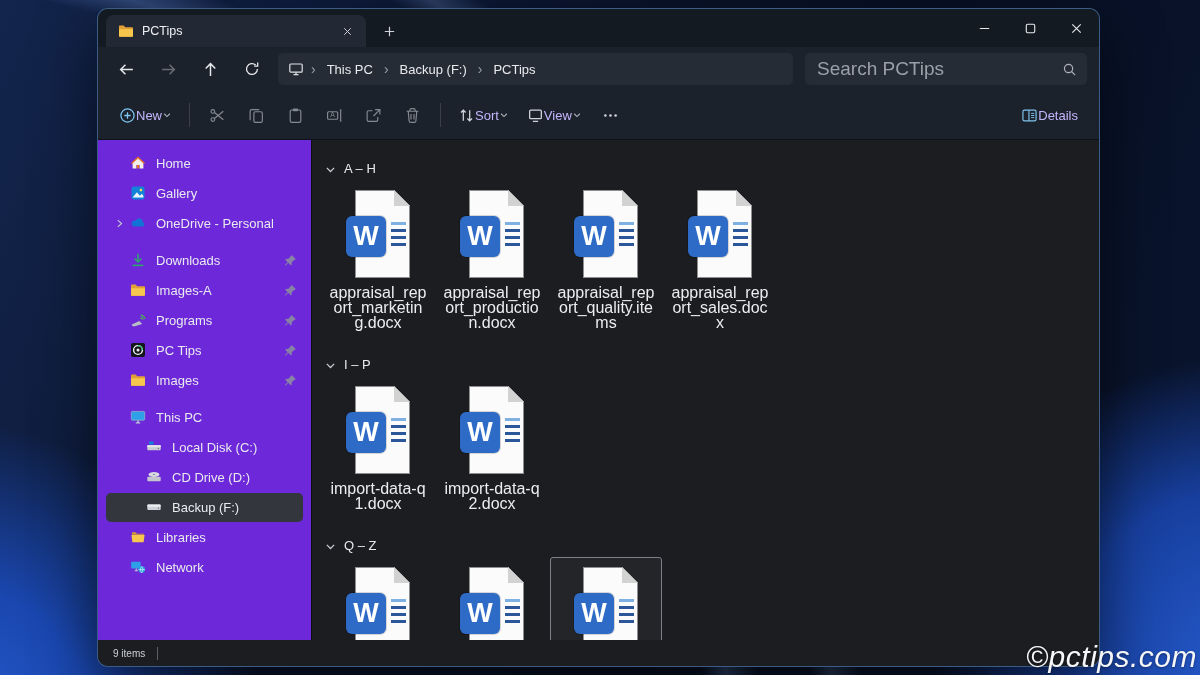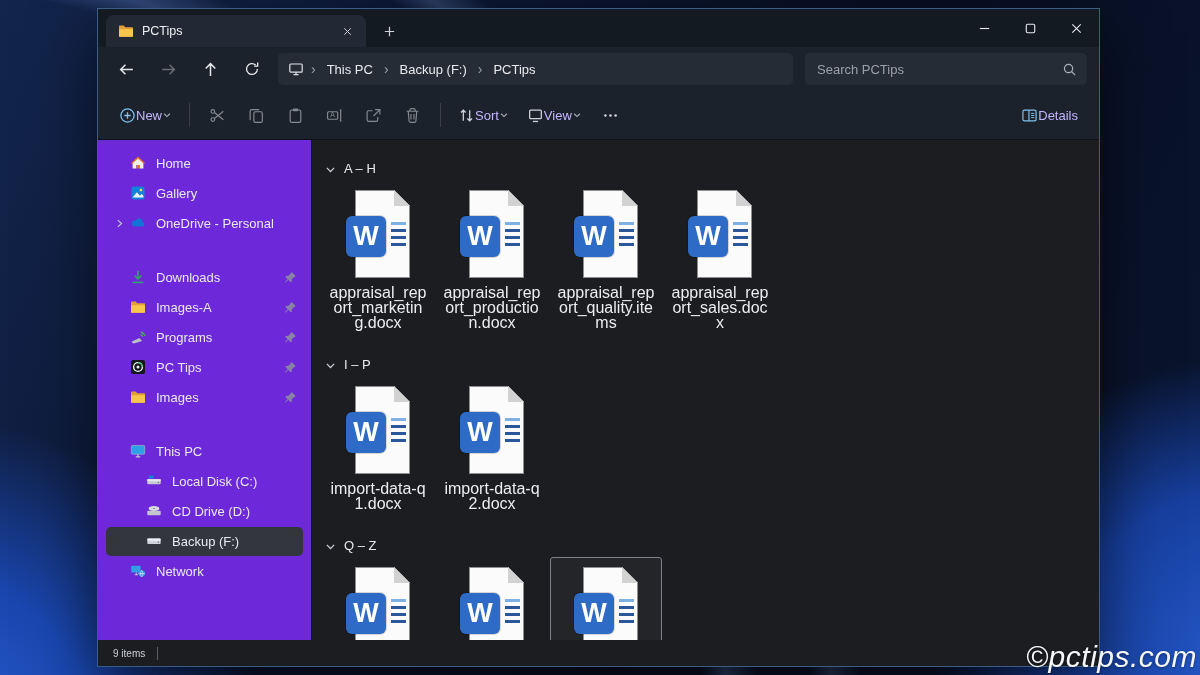--- a/index.html
+++ b/index.html
@@ -8,59 +8,59 @@
     position:relative;
     background:
       radial-gradient(420px 420px at 103% 98%, #2458c8 0%, #173f9e 40%, rgba(10,25,60,0) 72%),
       radial-gradient(300px 300px at 96% 118%, #2f6ae0 0%, rgba(20,50,120,0) 70%),
       radial-gradient(500px 500px at -6% 112%, #2a62d6 0%, #1a47b0 35%, rgba(10,25,60,0) 68%),
       radial-gradient(circle at -130px 830px, transparent 54%, rgba(130,175,255,.28) 55.5%, transparent 57.5%),
       radial-gradient(circle at -80px 760px, transparent 60%, rgba(150,190,255,.22) 61.5%, transparent 63.5%),
       linear-gradient(115deg, #13254d 0%, #0a142e 38%, #070f22 60%, #0a1530 100%);
   }
   .window{position:absolute;left:97px;top:8px;width:1001px;height:657px;
-    background:#1b1e22;border:1px solid rgba(86,146,215,.55);border-radius:0;
+    background:#1b1e22;border:1px solid rgba(86,146,215,.55);border-radius:11px;
     box-shadow:0 24px 60px rgba(0,0,0,.55);display:flex;flex-direction:column;overflow:hidden;}
   
   .titlebar{height:38px;background:#141a22;display:flex;align-items:flex-end;flex:none;}
   .tab{display:flex;align-items:center;gap:8px;background:#232934;height:32px;width:240px;
     margin-left:8px;padding:0 8px 0 12px;border-radius:8px 8px 0 0;}
   .tab-title{flex:1;font-size:12.5px;color:#eef0f2;}
   .tab-close,.newtab{width:22px;height:22px;display:flex;align-items:center;justify-content:center;border-radius:4px;}
   .newtab{margin:0 0 5px 12px;}
   .win-controls{margin-left:auto;display:flex;align-self:stretch;}
   .win-btn{width:46px;display:flex;align-items:center;justify-content:center;}
   
   .navbar{height:44px;background:#1c222b;display:flex;align-items:center;padding:0 12px;flex:none;}
   .nav-btn{width:32px;height:32px;display:flex;align-items:center;justify-content:center;border-radius:5px;flex:none;margin-right:10px;}
   .addressbar{flex:1;height:32px;background:#262c36;border-radius:5px;display:flex;align-items:center;
     padding:0 10px;margin-right:12px;min-width:0;}
   .crumb{font-size:13px;color:#e8eaed;padding:3px 4px;border-radius:4px;white-space:nowrap;}
   .crumb-sep{color:#9aa0a8;font-size:14px;padding:0 7px;}
   .searchbox{width:262px;height:32px;background:#262c36;border-radius:5px;display:flex;align-items:center;
     padding:0 10px;flex:none;}
-  .searchbox input{flex:1;background:transparent;border:none;outline:none;color:#cfd4db;font-size:13px;
+  .searchbox input{flex:1;background:transparent;border:none;outline:none;color:#cfd4db;font-size:19px;
     font-family:"Liberation Sans",sans-serif;min-width:0;}
   .searchbox input::placeholder{color:#9aa0a8;}
   
   .cmdbar{height:48px;background:#1c222b;display:flex;align-items:center;padding:0 12px;flex:none;
     border-bottom:1px solid rgba(0,0,0,.5);}
   .cmd-btn{display:flex;align-items:center;padding:7px 9px;border-radius:5px;color:#c4b5fd;
     font-size:13px;background:transparent;border:none;font-family:inherit;}
   .icon-only{padding:8px 11px;}
   .sep{width:1px;height:24px;background:#3a3f47;margin:0 8px;flex:none;}
   .details-btn{margin-left:auto;}
   .ic{display:inline-flex;align-items:center;justify-content:center;}
   .ic svg{display:block;}
   
   .main{flex:1;display:flex;min-height:0;}
   .sidebar{width:213px;flex:none;background:#6d28d9;padding-top:8px;overflow:hidden;}
   .side-item{display:flex;align-items:center;height:29px;margin:1px 8px;padding:0 6px 0 6px;border-radius:5px;
     font-size:13px;color:#e8eaed;}
-  .side-item.gap{margin-top:25px;}
+  .side-item.gap{margin-top:8px;}
   .side-item.indent{padding-left:22px;justify-content:flex-end;}
   .side-item.selected{background:#33373d;}
   .expander{width:15px;height:15px;display:inline-flex;align-items:center;justify-content:center;flex:none;}
   .ic16{width:17px;height:17px;margin:0 9px 0 3px;display:inline-flex;flex:none;}
   .side-label{flex:1;white-space:nowrap;overflow:hidden;}
   .pin{width:14px;height:14px;margin-left:6px;display:inline-flex;flex:none;opacity:.85;}
   .content{flex:1;background:#1b1d21;border-left:1px solid rgba(0,0,0,.45);padding:6px 0 0 10px;overflow:hidden;}
   .group-header{display:flex;align-items:flex-end;gap:7px;color:#e8eaed;font-size:13px;height:22px;margin:8px 0 4px 2px;}
   .ic13{width:13px;height:13px;display:inline-flex;}
   .file-grid{display:flex;flex-wrap:wrap;}
@@ -452,20 +452,30 @@
               <rect x="1.3" y="5.6" width="13.4" height="2.2" rx="1" fill="#eceef1"></rect>
               <circle cx="12.4" cy="9.2" r=".7" fill="#6f747b"></circle>
             </svg>
           </span>
           <span class="side-label">Backup (F:)</span>
         </div>
         <div class="side-item">
           <span class="expander"></span>
           <span class="ic16">
             <svg width="16" height="16" viewBox="0 0 16 16">
+              <path d="M2 3.2h3.6l1.3 1.5H14v1H2z" fill="#d89a33"></path>
+              <path d="M1.4 6h13.2l-1 7.2H2.4z" fill="#f7c64c"></path>
+            </svg>
+          </span>
+          <span class="side-label">Libraries</span>
+        </div>
+        <div class="side-item">
+          <span class="expander"></span>
+          <span class="ic16">
+            <svg width="16" height="16" viewBox="0 0 16 16">
               <rect x="1.2" y="2.8" width="9.4" height="6.6" rx=".8" fill="#2ea0e8"></rect>
               <path d="M4.6 11.8h3.4M6.3 9.4v2.4" stroke="#b9c2cc" stroke-width="1.1"></path>
               <circle cx="11.7" cy="10.6" r="3.3" fill="#1fa2e0"></circle>
               <path d="M8.4 10.6h6.6M11.7 7.3c1.6 1.8 1.6 4.8 0 6.6-1.6-1.8-1.6-4.8 0-6.6z" stroke="#eaf6fd" stroke-width=".6" fill="none"></path>
             </svg>
           </span>
           <span class="side-label">Network</span>
         </div>
       </div>
     <div class="content">

